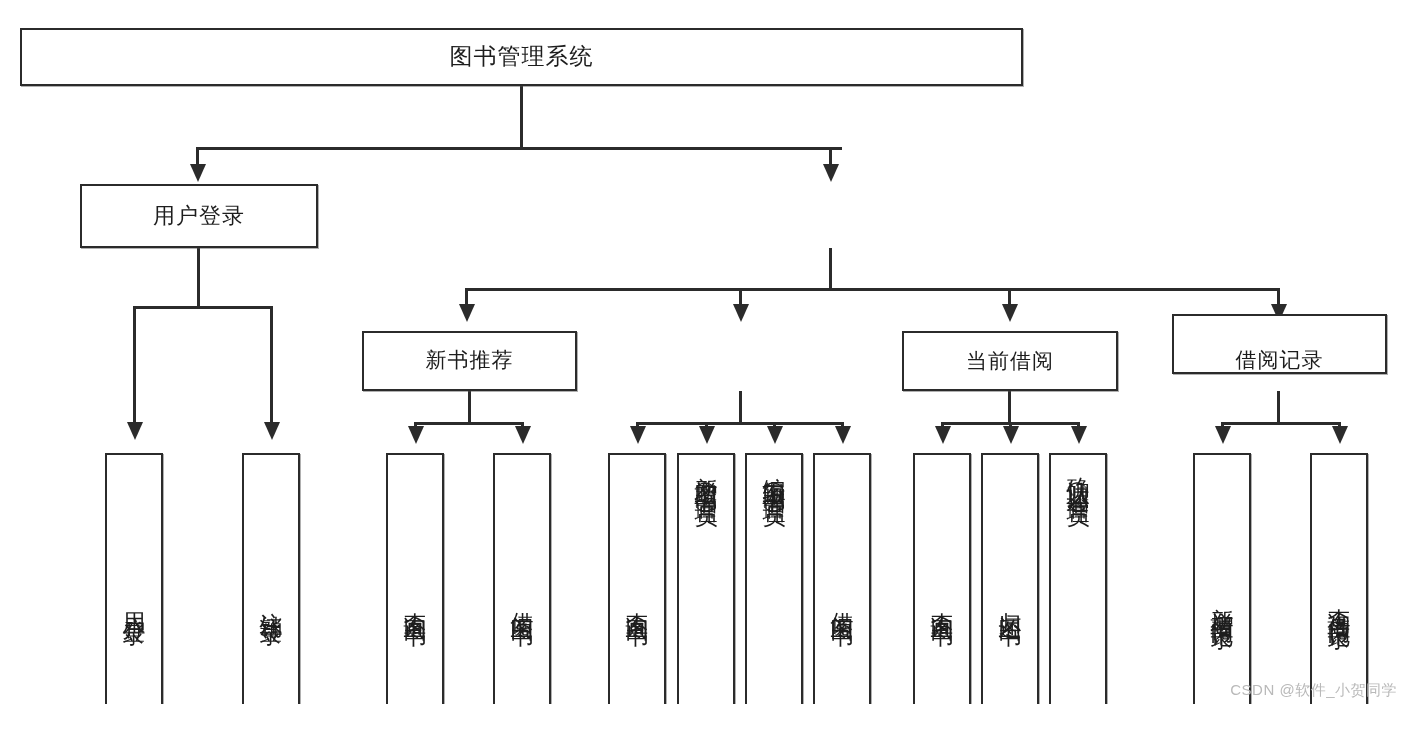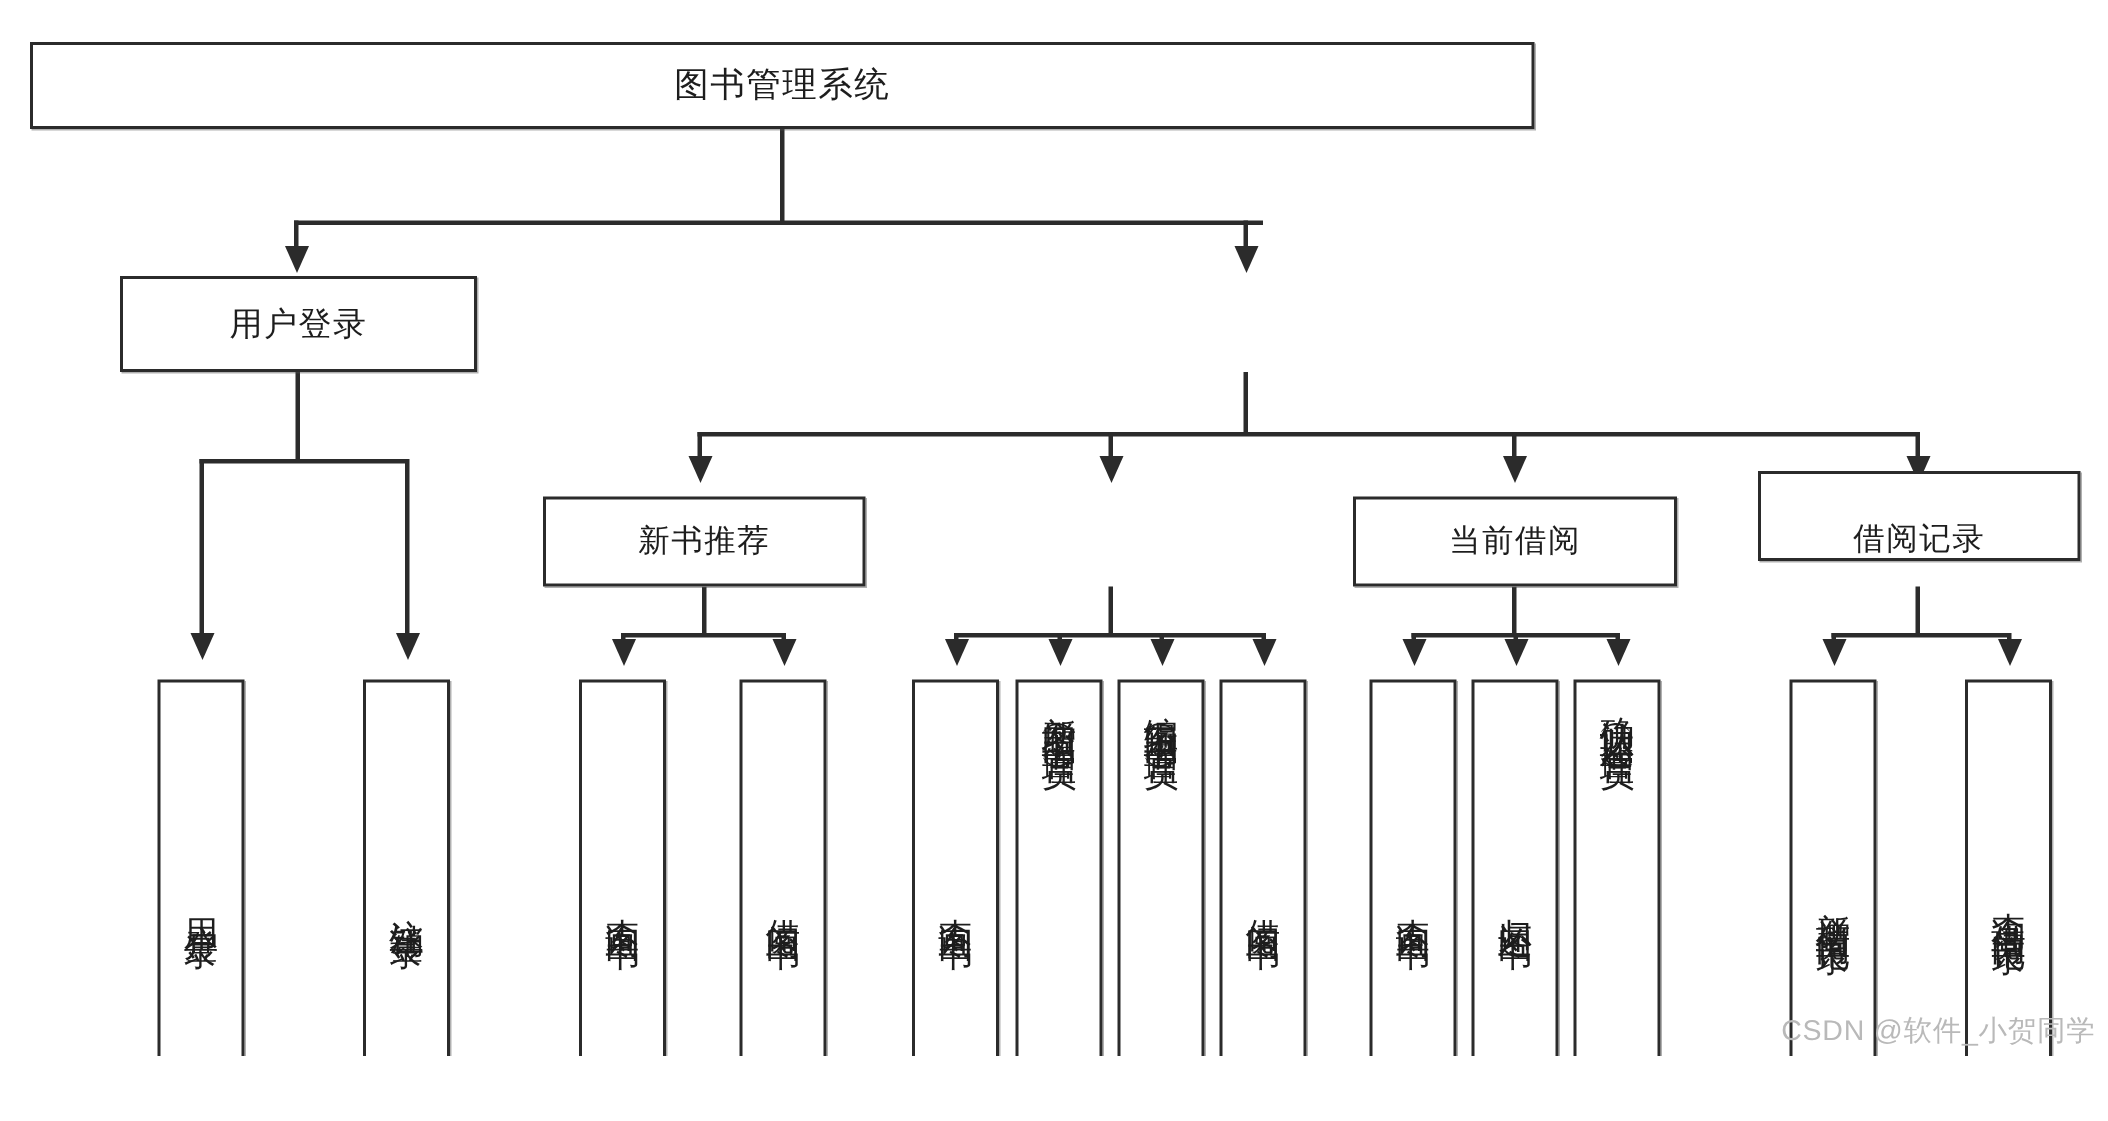--- a/index.html
+++ b/index.html
@@ -76,21 +76,21 @@
     border-right:8px solid transparent;
     border-top:18px solid #2b2b2b;
     z-index:2;
   }
 
   
   #watermark{
     position:absolute;
     right:8px;
     bottom:4px;
-    font-size:19px;
+    font-size:15px;
     color:#b9b9b9;
     letter-spacing:.5px;
     white-space:nowrap;
     z-index:5;
     user-select:none;
   }
 </style>
 </head>
 <body>
 

